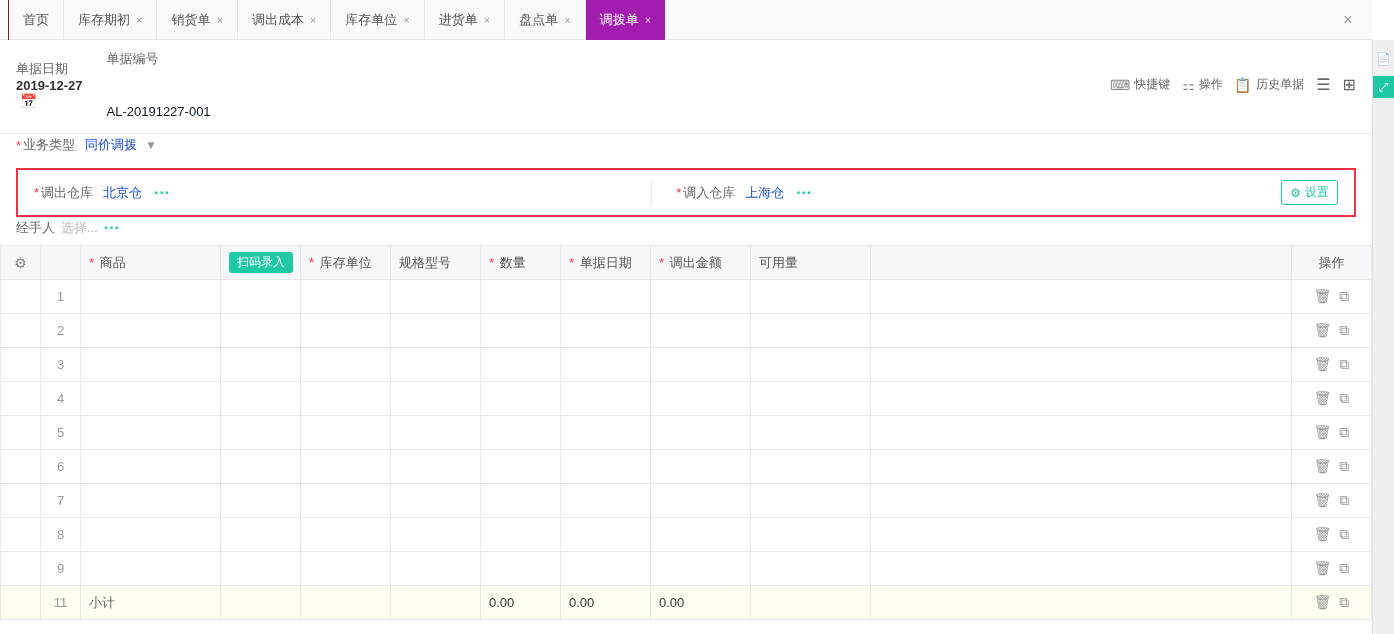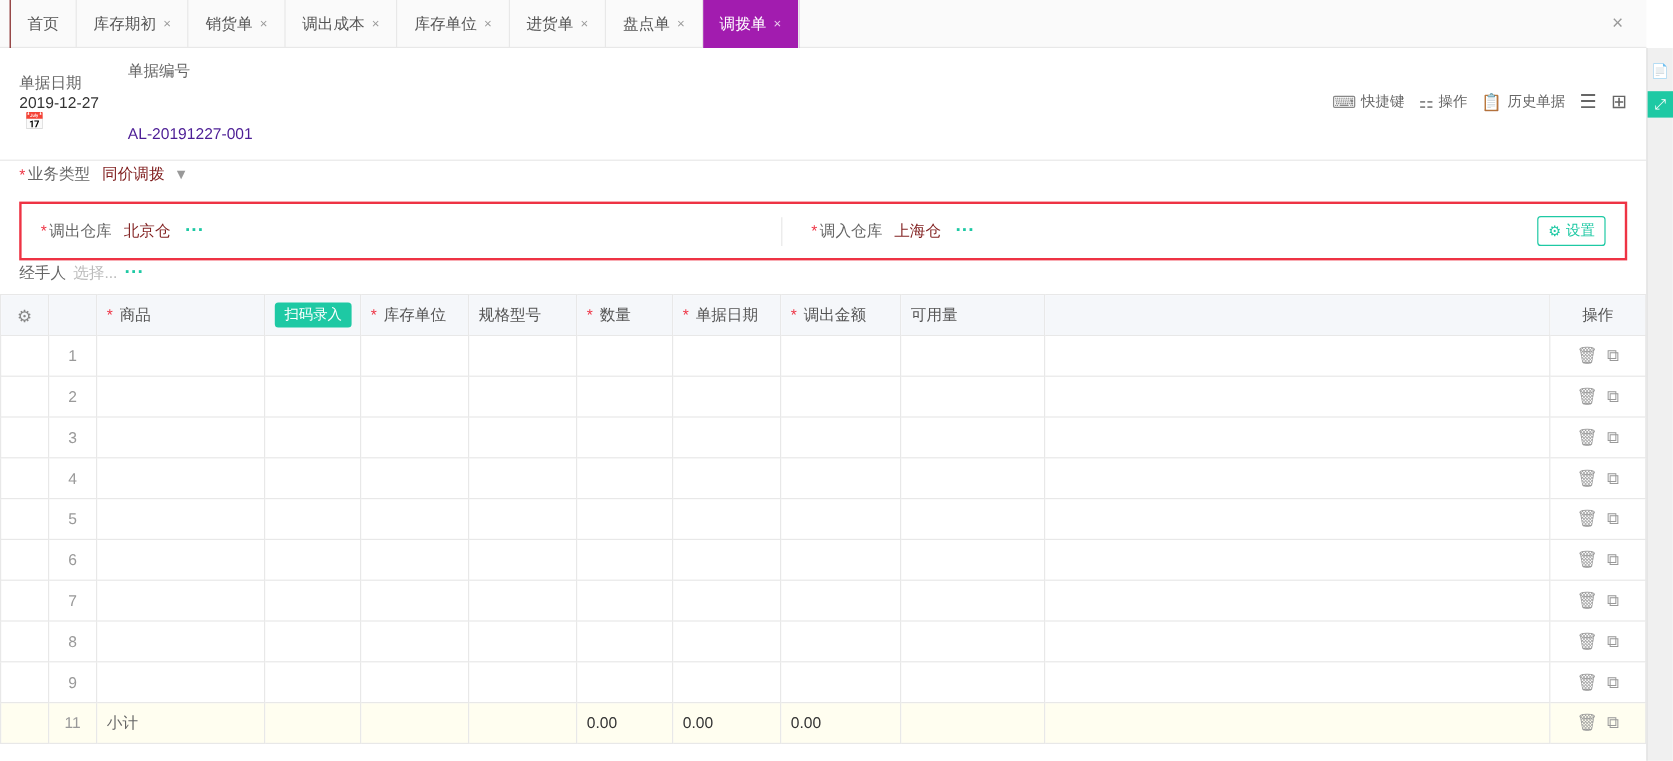--- a/index.html
+++ b/index.html
@@ -55,23 +55,23 @@
     .form-field {
       display: flex; align-items: flex-start;
       margin-right: 24px;
       flex-direction: column;
     }
     .form-label {
       color: #666; white-space: nowrap;
       margin-right: 6px;
     }
     .required-star { color: #e34; margin-right: 2px; }
-    .doc-date { color: #333; font-weight: 400; }
+    .doc-date { color: #333; font-weight: 700; }
     .calendar-icon { color: #1ec9a4; margin-left: 4px; cursor: pointer; font-size: 14px; }
-    .doc-no { color: #4c1d95; margin-top: 36px; }
+    .doc-no { color: #0f172a; margin-top: 36px; }
 
     
     .toolbar-right {
       margin-left: auto;
       display: flex; align-items: center; gap: 12px;
     }
     .toolbar-btn {
       display: flex; align-items: center; gap: 4px;
       color: #666; cursor: pointer; font-size: 12px;
     }
@@ -100,21 +100,21 @@
 
     
     .second-row {
       padding: 0 16px 8px;
       display: flex; align-items: center;
     }
     .select-field {
       display: flex; align-items: center;
     }
     .select-value {
-      color: #7f1d1d; padding: 2px 4px;
+      color: #1d4ed8; padding: 2px 4px;
     }
     .select-arrow { color: #999; margin-left: 4px; cursor: pointer; font-size: 12px; }
     .placeholder-text { color: #bbb; }
     .more-icon { color: #1ec9a4; cursor: pointer; font-size: 16px; font-weight: bold; margin-left: 6px; }
 
     
     .table-wrapper {
       margin: 0; overflow: auto;
       height: calc(100vh - 230px);
     }

